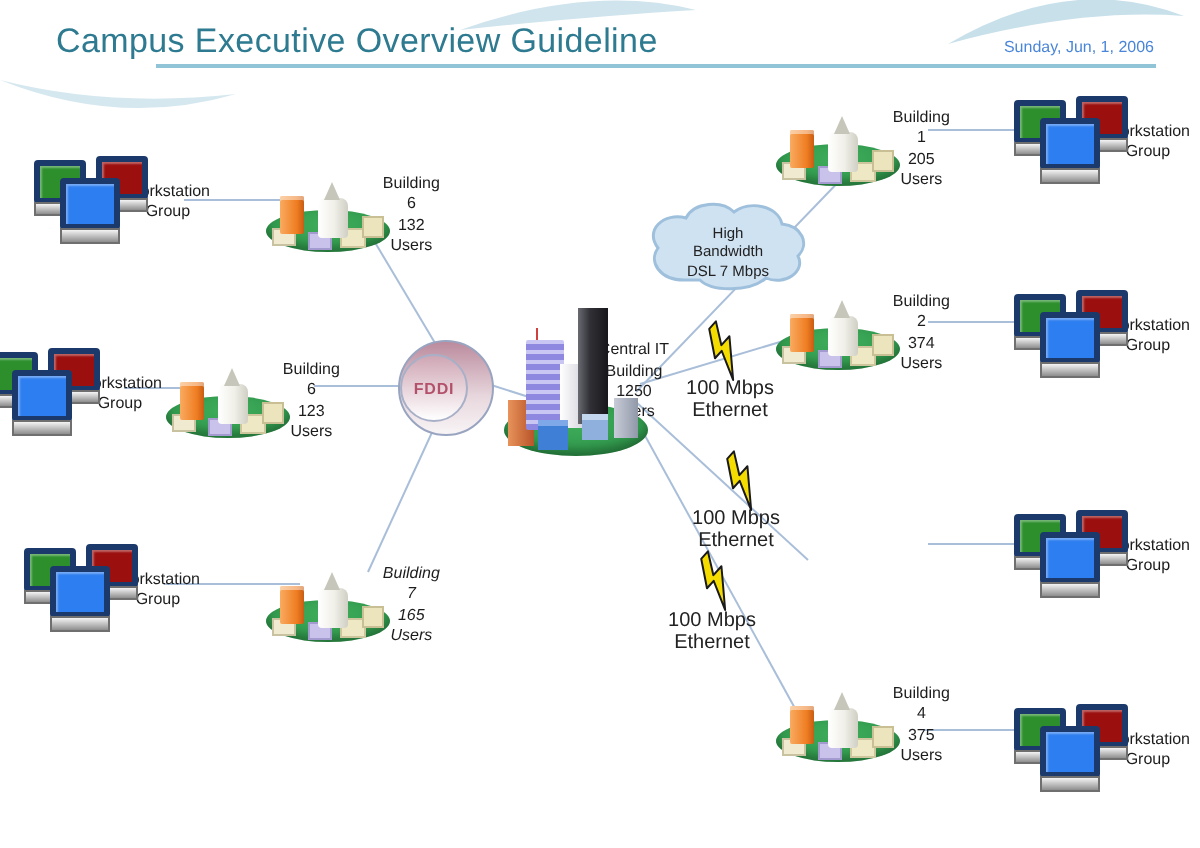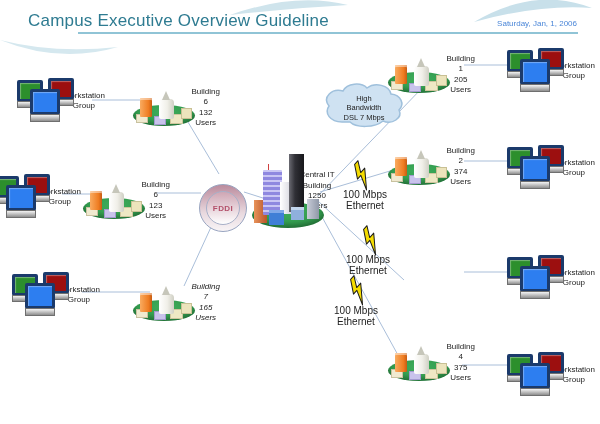--- a/index.html
+++ b/index.html
@@ -71,30 +71,30 @@
   .c-orange { position:absolute; left:7px; bottom:5px; width:13px; height:23px;
               background:linear-gradient(90deg,#e8935a,#b8542a); }
   .c-blue { position:absolute; left:22px; bottom:3px; width:15px; height:15px; background:#3f7fd6;
             box-shadow: inset 0 3px 0 #7fa8e8; }
   .c-cube { position:absolute; left:44px; bottom:8px; width:13px; height:13px; background:#8fb0dc;
             box-shadow: inset 0 3px 0 #c2d6ee; }
   .c-gray { position:absolute; left:60px; bottom:9px; width:12px; height:20px;
             background:linear-gradient(90deg,#c8ccd8,#9098a8); }
 
   
-  #fddi { position:absolute; left:199px; top:184px; width:46px; height:46px; border-radius:50%;
+  #fddi { position:absolute; left:199px; top:170px; width:46px; height:46px; border-radius:50%;
           background:linear-gradient(180deg,#bb8b9d 0%,#e8d8de 60%,#f8f4f6 100%);
-          border:1px solid #98a4c0; display:flex; align-items:center; justify-content:center; z-index:4; }
+          border:1px solid #98a4c0; display:flex; align-items:center; z-index:4; }
   #fddi .inner { width:32px; height:32px; border-radius:50%;
           background:linear-gradient(180deg,#cfa6b4 0%,#ffffff 100%); border:1px solid #a8b0c8;
           display:flex; align-items:center; justify-content:center;
           font-size:8px; font-weight:bold; color:#b3506a; letter-spacing:.4px; }
 
   
-  #cloud { position:absolute; left:322px; top:80px; width:84px; height:52px; z-index:5; }
+  #cloud { position:absolute; left:322px; top:98px; width:84px; height:52px; z-index:5; }
   #cloud .txt { position:absolute; inset:4px 0 0 0; display:flex; align-items:center; justify-content:center;
           font-size:7.5px; line-height:1.25; color:#222; text-align:center; white-space:pre-line; }
 
   
   .bolt { position:absolute; width:20px; height:30px; z-index:4; transform:rotate(-48deg); }
   #bolt1 { left:353px; top:161px; }
   #bolt2 { left:362px; top:226px; }
   #bolt3 { left:349px; top:276px; }
   .ethlbl { position:absolute; width:80px; font-size:10px; color:#222; text-align:center; z-index:4; }
   #eth1 { left:325px; top:189px; }
@@ -124,21 +124,21 @@
 <div id="page">
 
   <svg id="swooshes" width="600" height="70">
     <path d="M230,15 Q295,-8 348,5 Q295,8 230,15 Z" fill="#cfe4ec"></path>
     <path d="M474,22 Q535,-14 592,8 Q540,4 474,22 Z" fill="#c8e0ea"></path>
     <path d="M0,40 Q60,64 118,47 Q55,54 0,40 Z" fill="#d5e8ef"></path>
   </svg>
 
   <div id="title">Campus Executive Overview Guideline</div>
   <div id="hdr-rule"></div>
-  <div id="hdr-date">Saturday, Jan, 1, 2006</div>
+  <div id="hdr-date">Sunday, Jun, 1, 2006</div>
 
   <svg id="edges" width="600" height="424">
     <line x1="92" y1="100" x2="152" y2="100"></line>
     <line x1="62" y1="194" x2="100" y2="194"></line>
     <line x1="82" y1="292" x2="150" y2="292"></line>
     <line x1="182" y1="112" x2="219" y2="174"></line>
     <line x1="157" y1="193" x2="201" y2="193"></line>
     <line x1="184" y1="286" x2="217" y2="214"></line>
     <line x1="244" y1="192" x2="266" y2="199"></line>
     <line x1="318" y1="196" x2="424" y2="86"></line>

